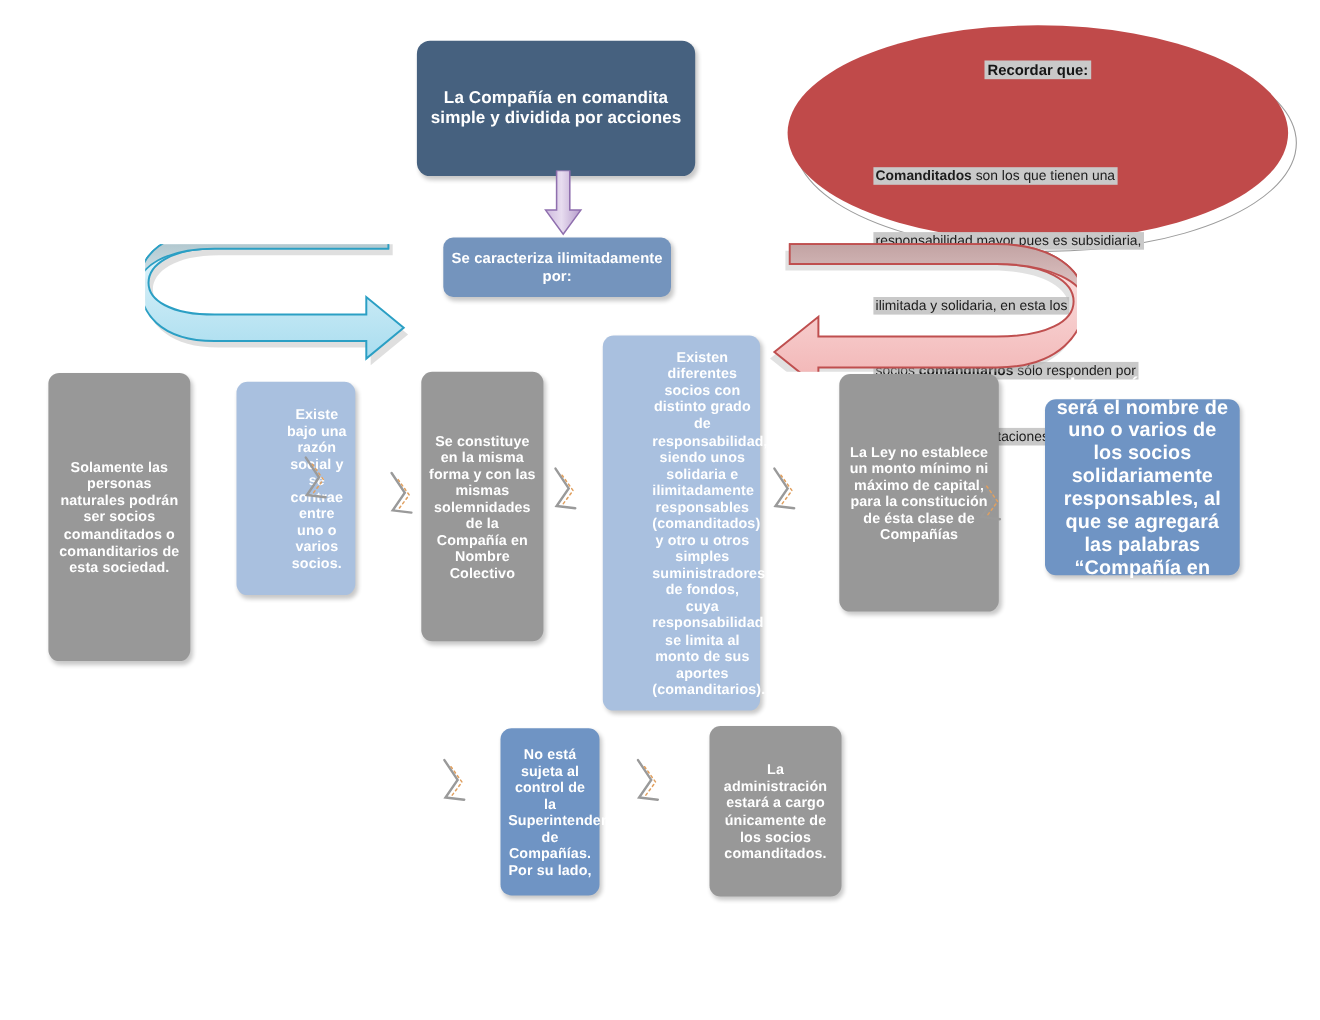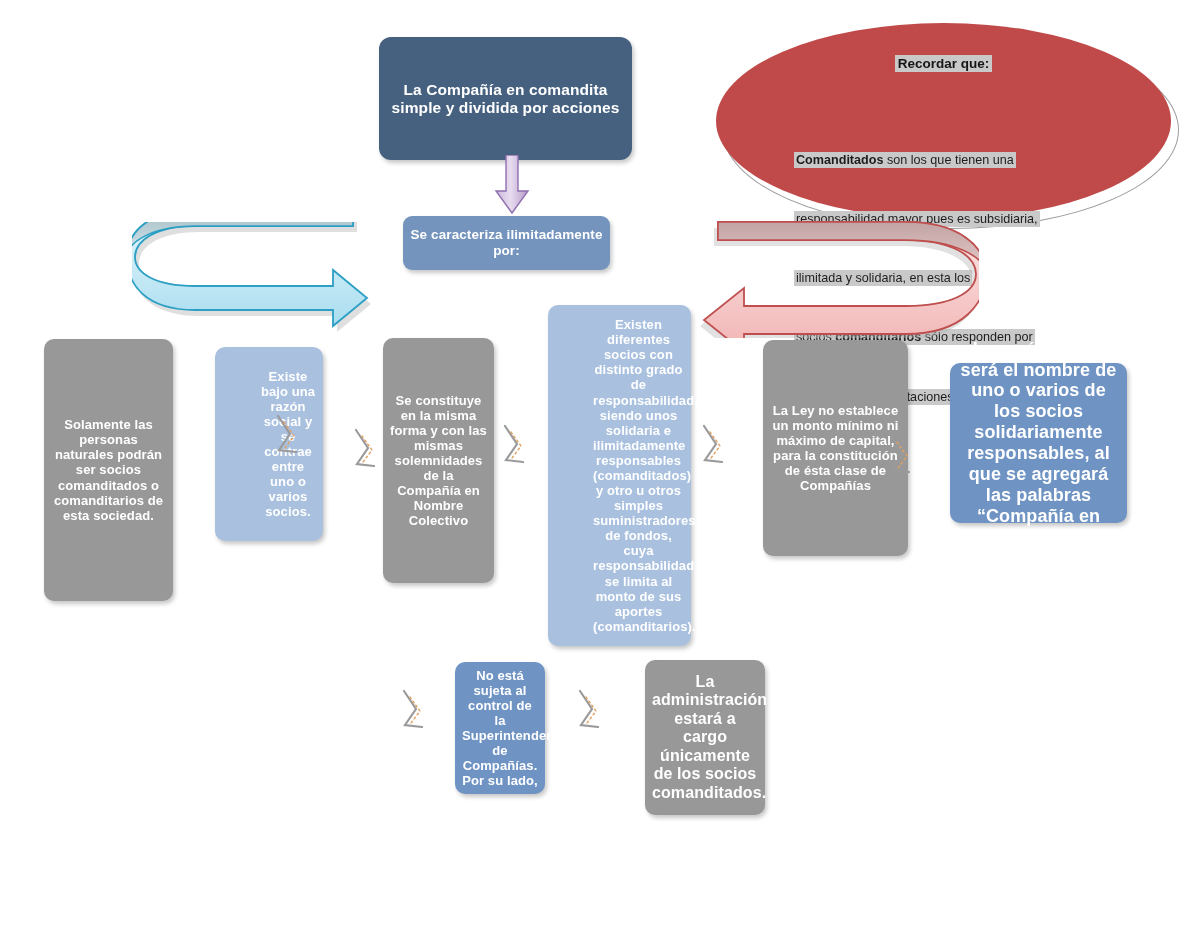--- a/index.html
+++ b/index.html
@@ -49,22 +49,22 @@
   #node-charac {
     left: 403px; top: 216px; width: 207px; height: 54px;
     font-size: 13.5px; border-radius: 9px;
   }
   #node-f1 { left: 44px;  top: 339px; width: 129px; height: 262px; font-size: 13px; }
   #node-f2 { left: 215px; top: 347px; width: 108px; height: 194px; font-size: 13px; }
   #node-f3 { left: 383px; top: 338px; width: 111px; height: 245px; font-size: 13px; }
   #node-f4 { left: 548px; top: 305px; width: 143px; height: 341px; font-size: 13px; }
   #node-f5 { left: 763px; top: 340px; width: 145px; height: 216px; font-size: 13px; }
   #node-f6 { left: 950px; top: 363px; width: 177px; height: 160px; font-size: 18px; }
-  #node-b1 { left: 455px; top: 662px; width: 90px; height: 132px; font-size: 13px; }
-  #node-b2 { left: 645px; top: 660px; width: 120px; height: 155px; font-size: 16px; }
+  #node-b1 { left: 455px; top: 662px; width: 90px; height: 152px; font-size: 13px; }
+  #node-b2 { left: 645px; top: 660px; width: 120px; height: 155px; font-size: 13px; }
 
   
   #note-ellipse {
     position: absolute;
     left: 716px; top: 23px;
     width: 455px; height: 196px;
     background: #c04a4a;
     border-radius: 50%;
     box-shadow: 0 0 0 0 transparent;
   }

